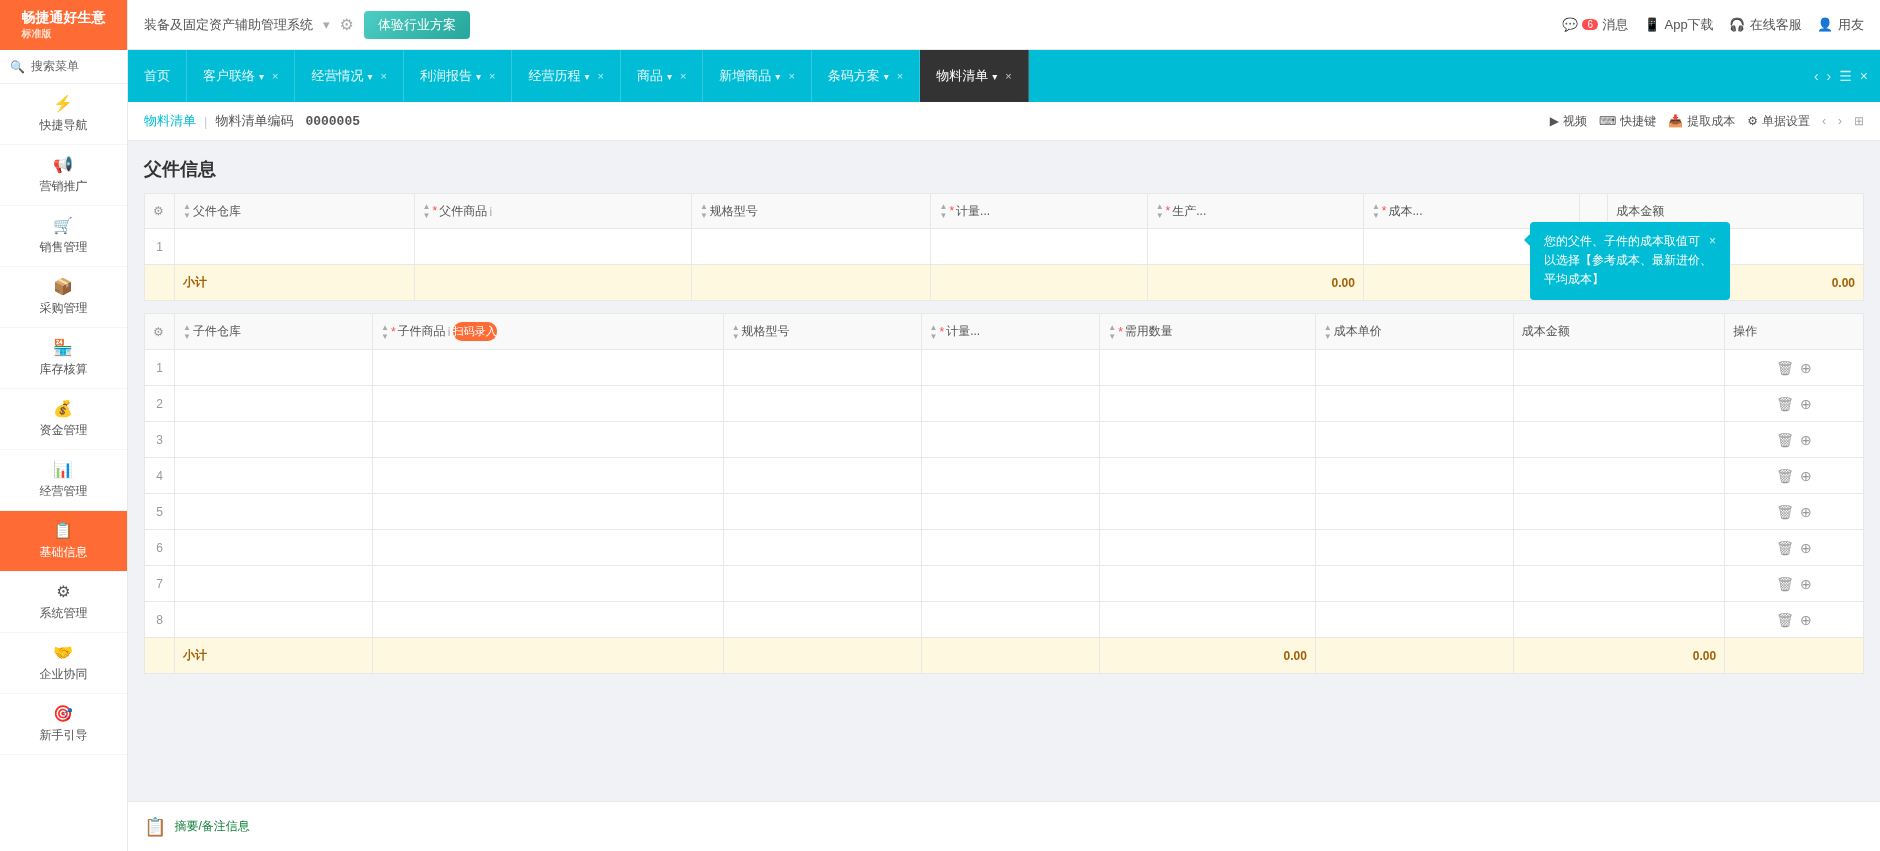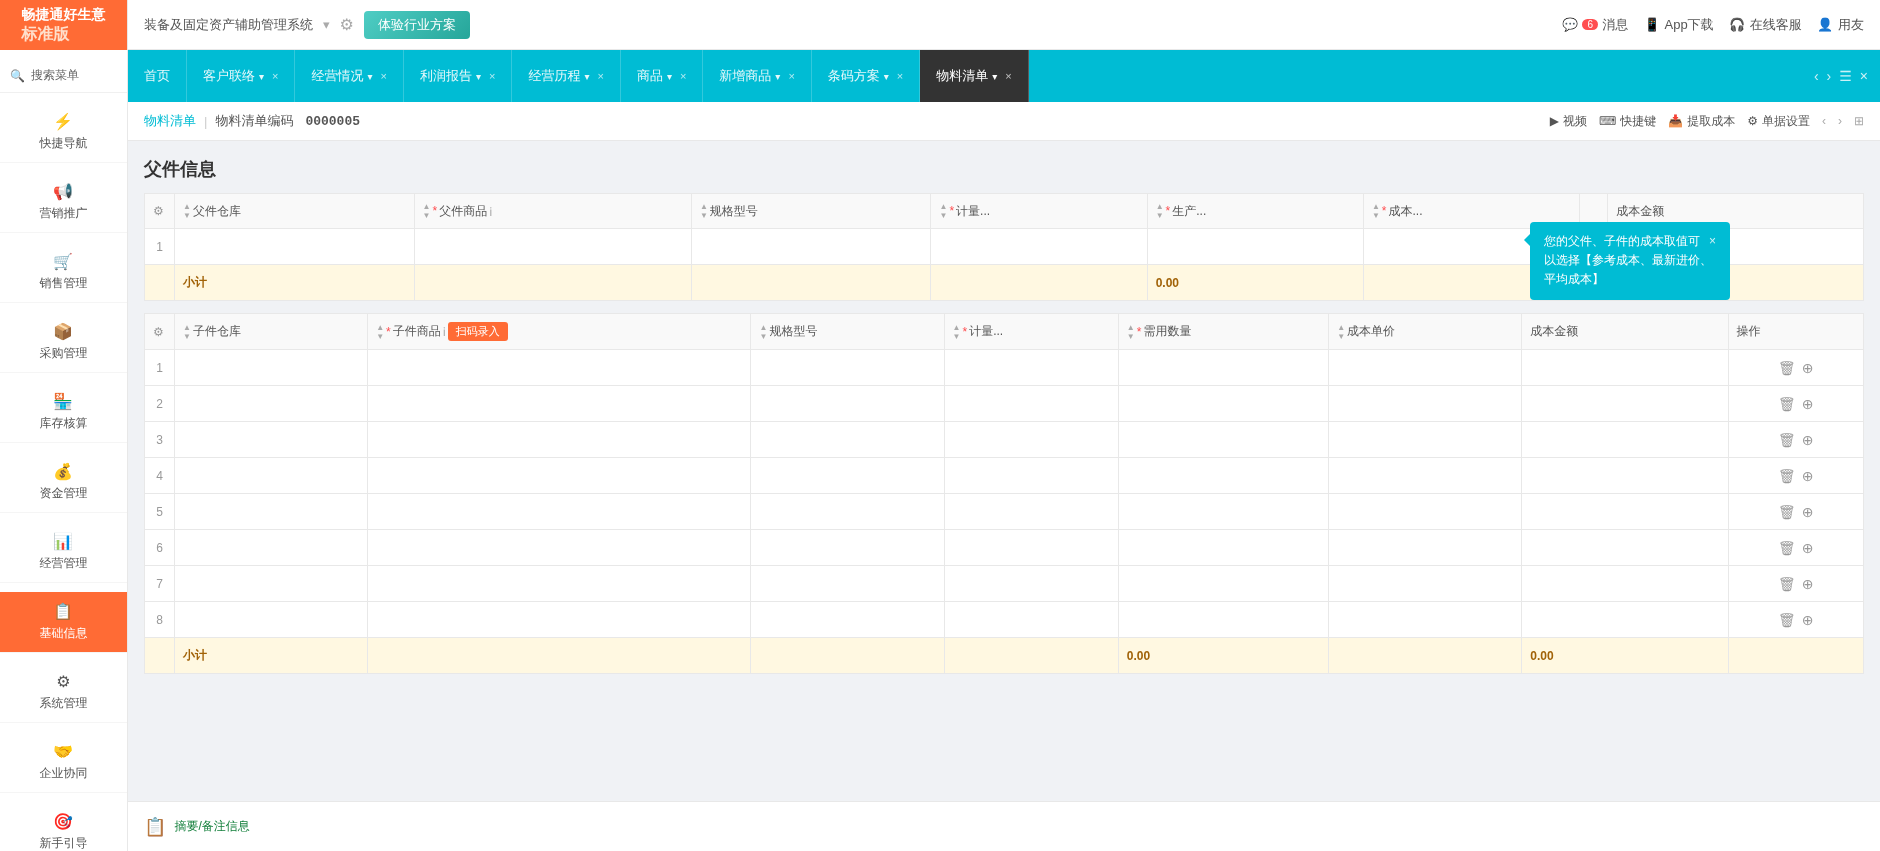--- a/index.html
+++ b/index.html
@@ -6,36 +6,35 @@
     body { font-family: 'Microsoft YaHei', Arial, sans-serif; font-size: 13px; background: #f5f5f5; display: flex; height: 851px; overflow: hidden; }
 
     
     .sidebar {
       width: 128px;
       background: #fff;
       border-right: 1px solid #e8e8e8;
       display: flex;
       flex-direction: column;
       flex-shrink: 0;
-      gap: 9px;
     }
     .sidebar-logo {
       background: #ff6b35;
       height: 50px;
       display: flex;
       align-items: center;
       justify-content: center;
       color: white;
       font-size: 14px;
       font-weight: bold;
       flex-shrink: 0;
       padding: 0 8px;
     }
     .sidebar-logo-sub {
-      font-size: 16px;
+      font-size: 10px;
       color: #ffe0cc;
     }
     .sidebar-search {
       display: flex;
       align-items: center;
       padding: 8px 10px;
       border-bottom: 1px solid #f0f0f0;
       cursor: pointer;
       color: #666;
       font-size: 12px;
@@ -177,22 +176,22 @@
       color: #a16207;
     }
     .data-table .row-num { color: #999; text-align: center; width: 30px; }
     .settings-icon { color: #999; cursor: pointer; text-align: center; width: 28px; }
 
     
     .scan-btn {
       background: #ff6b35;
       color: white;
       border: none;
-      border-radius: 3px;
-      padding: 2px 8px;
+      border-radius: 9px;
+      padding: 2px 0;
       font-size: 11px;
       cursor: pointer;
     }
 
     
     .action-icons { display: flex; gap: 6px; justify-content: center; }
     .action-icon { color: #999; cursor: pointer; font-size: 14px; }
 
     
     .tooltip-popup {
@@ -245,21 +244,21 @@
       align-items: center;
       color: rgba(255,255,255,0.8);
       padding-right: 8px;
     }
     .tab-nav-btn { cursor: pointer; padding: 0 4px; font-size: 14px; }
 
     th .th-inner { display: flex; align-items: center; gap: 2px; }
     th .sort-arrows { display: flex; flex-direction: column; font-size: 8px; color: #aaa; }
 
     .cost-amount-col { text-align: right; min-width: 80px; }
-    .align-right { text-align: left; }
+    .align-right { text-align: right; }
   </style>
 </head>
 <body>
 
 <div class="sidebar">
   <div class="sidebar-logo">
     <div>
       <div>畅捷通好生意</div>
       <div class="sidebar-logo-sub">标准版</div>
     </div>

